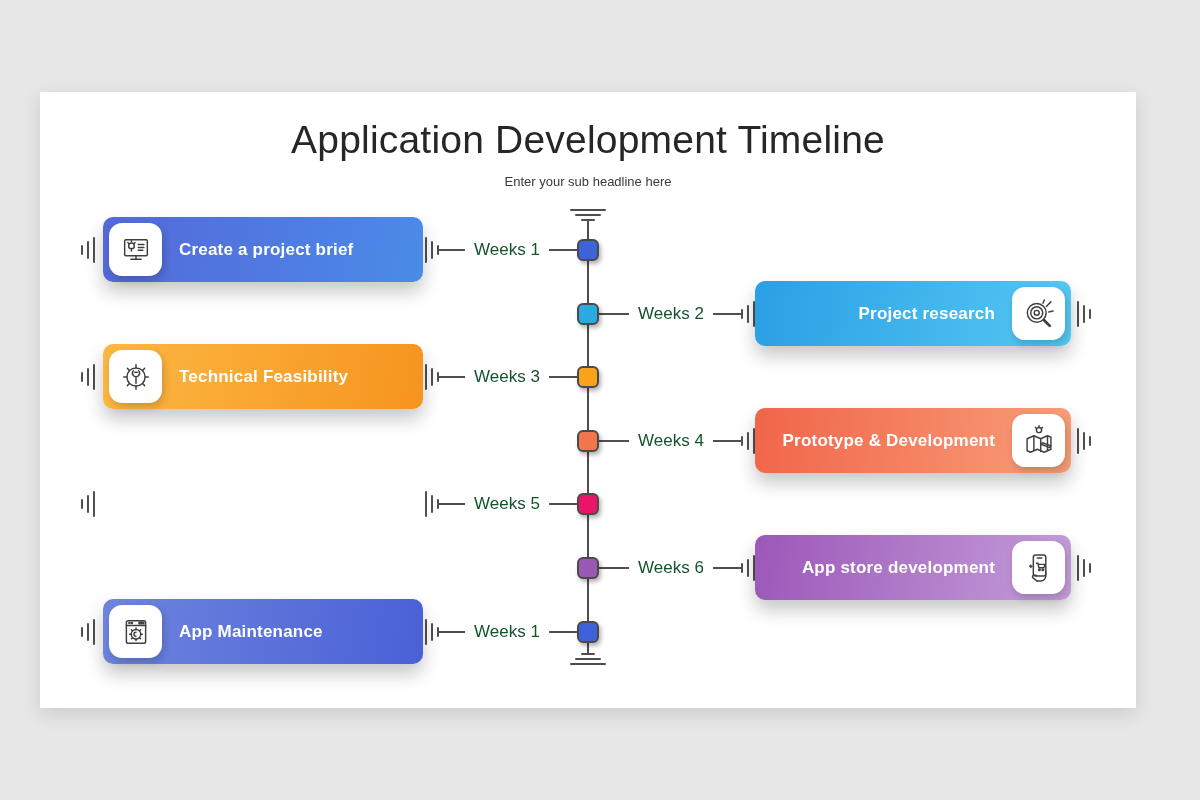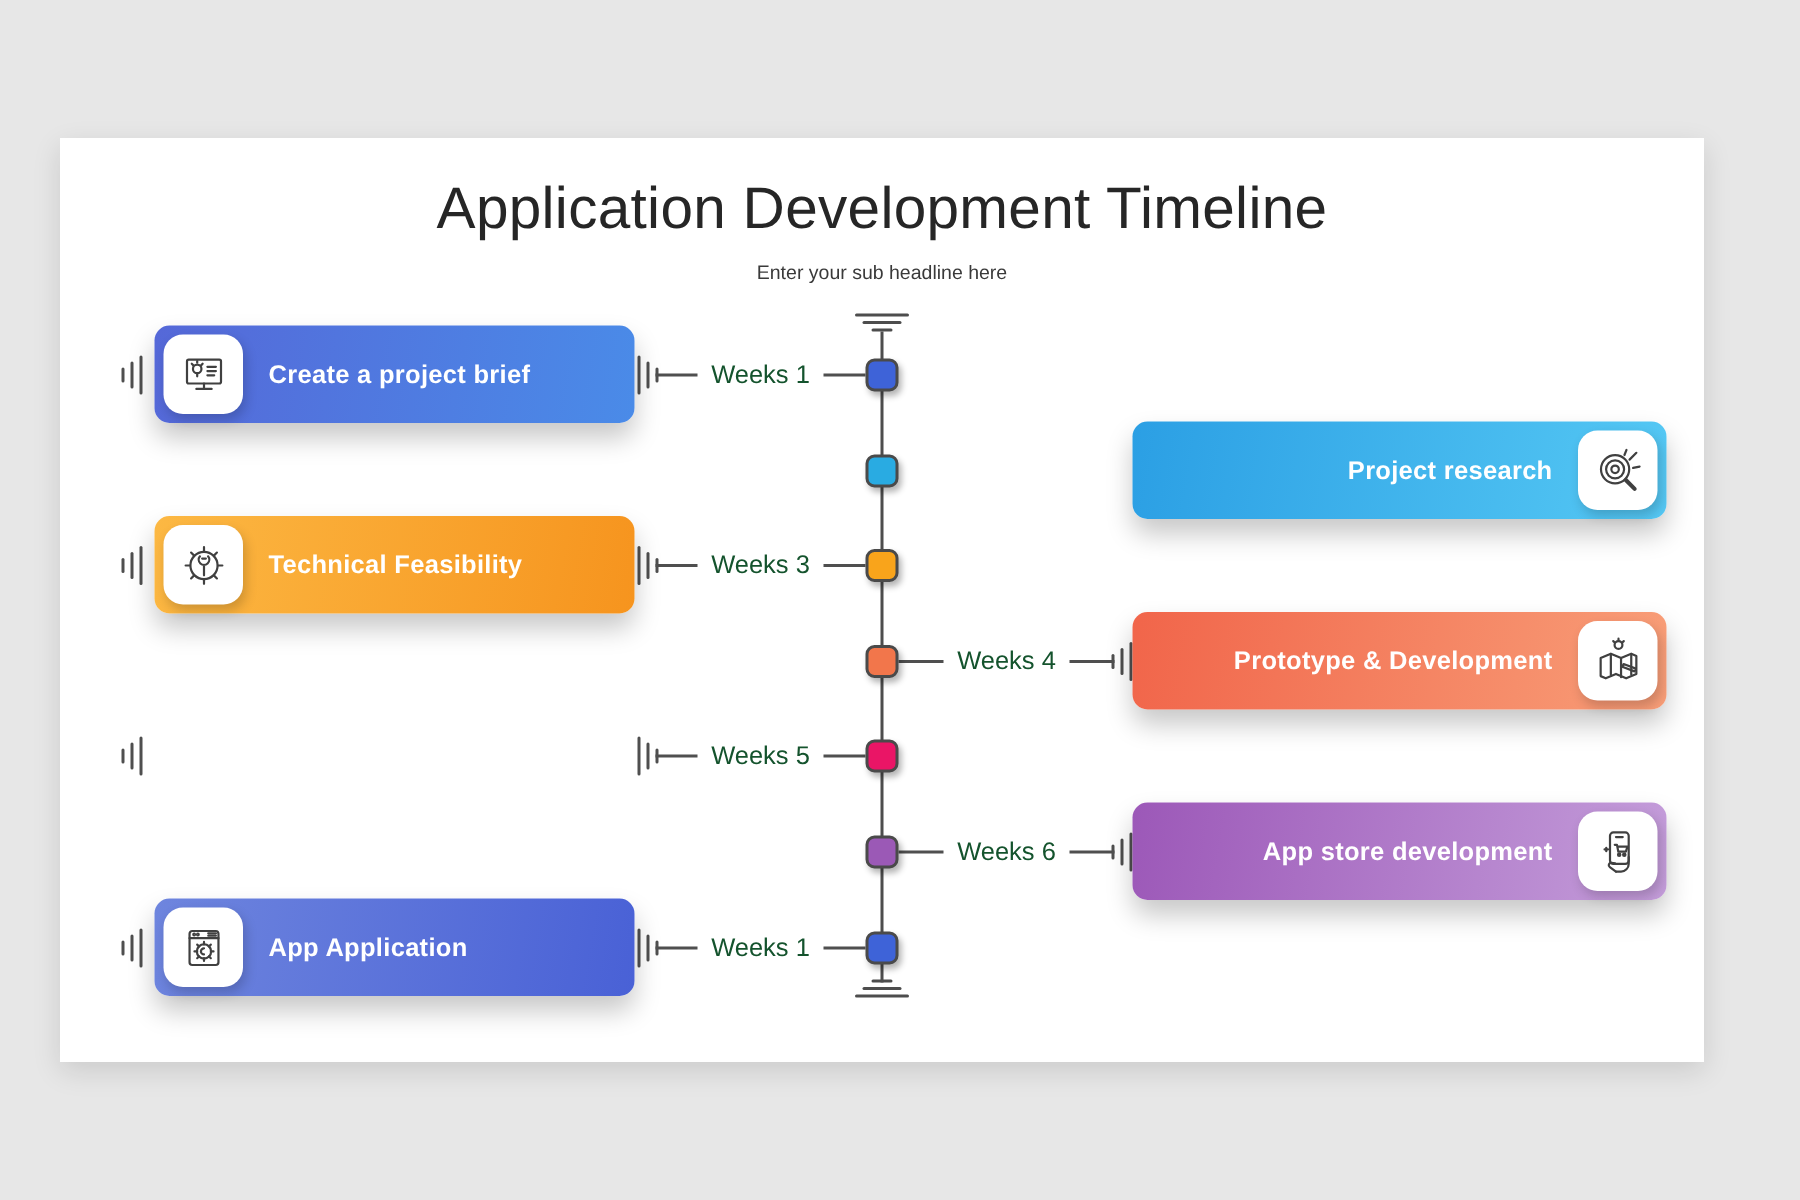--- a/index.html
+++ b/index.html
@@ -35,21 +35,21 @@
   
   .step { position:absolute; inset:0; }
   .s1{--y:158px}.s2{--y:222px}.s3{--y:285px}.s4{--y:349px}.s5{--y:412px}.s6{--y:476px}.s7{--y:540px}
   .card {
     position:absolute; top:calc(var(--y) - 33px); height:65px; border-radius:10px;
     background:linear-gradient(100deg, var(--c1), var(--c2));
     box-shadow:0 10px 18px rgba(0,0,0,0.22);
     z-index:3;
   }
   .left  .card { left:63px;  width:320px; }
-  .right .card { left:715px; width:356px; }
+  .right .card { left:715px; width:316px; }
   .icon-tile {
     position:absolute; top:6px; width:53px; height:53px; background:#ffffff;
     border-radius:13px; box-shadow:2px 4px 8px rgba(0,0,0,0.18);
     display:flex; align-items:center; justify-content:center;
   }
   .left  .icon-tile { left:6px; }
   .right .icon-tile { right:6px; }
   .icon-tile svg { width:34px; height:34px; stroke:#404040; fill:none; stroke-width:1.3; stroke-linecap:round; stroke-linejoin:round; }
   .card-title {
     height:65px; line-height:65px; color:#ffffff; font-size:17px; font-weight:bold;
@@ -124,20 +124,27 @@
       <i class="bar b26"></i>
         <i class="bar b18"></i>
       <div class="line tick-left"></div>
       <span class="week">Weeks 1</span>
       <div class="line"></div>
     </div>
     <div class="node"></div>
   </div>
 
   <div class="step right s2" style="--c1: #2b9fe4; --c2: #55c8f4; --node: #29abe2;">
+    <div class="connector">
+      <div class="line"></div>
+      <span class="week">Weeks 2</span>
+      <div class="line tick-right"></div>
+      <i class="bar b18"></i>
+        <i class="bar b26"></i>
+    </div>
     <div class="card">
       <div class="card-title">Project research</div>
       <div class="icon-tile">
         <svg viewBox="0 0 30 30">
             <circle cx="13" cy="14" r="8.3"></circle>
             <circle cx="13" cy="14" r="5.3"></circle>
             <circle cx="13" cy="14" r="2.2"></circle>
             <path d="M19.3 20.3l5.2 5.2" stroke-width="2.4"></path>
             <path d="M21.5 8.3l4-4 M23.6 13.2l3.8-.8 M18.5 5.6l1.2-3"></path>
           </svg>
@@ -264,21 +271,21 @@
             <rect x="6.5" y="5" width="17" height="20" rx="1.6"></rect>
             <path d="M6.5 9.2h17"></path>
             <circle cx="9.2" cy="7.1" r="0.5"></circle>
             <circle cx="11.4" cy="7.1" r="0.5"></circle>
             <path d="M17.5 6.4h4.5 M17.5 7.8h4.5"></path>
             <circle cx="15" cy="17" r="4.2"></circle>
             <path d="M15 11.4v1.6 M15 21v1.6 M9.4 17h1.6 M19 17h1.6 M11 13l1.1 1.1 M17.9 19.9l1.1 1.1 M19 13l-1.1 1.1 M12.1 19.9L11 21"></path>
             <path d="M15 15.2a1.8 1.8 0 1 0 0 3.6"></path>
           </svg>
       </div>
-      <div class="card-title">App Application</div>
+      <div class="card-title">App Maintenance</div>
     </div>
     <div class="connector">
       <i class="bar b26"></i>
         <i class="bar b18"></i>
       <div class="line tick-left"></div>
       <span class="week">Weeks 1</span>
       <div class="line"></div>
     </div>
     <div class="node"></div>
   </div>

